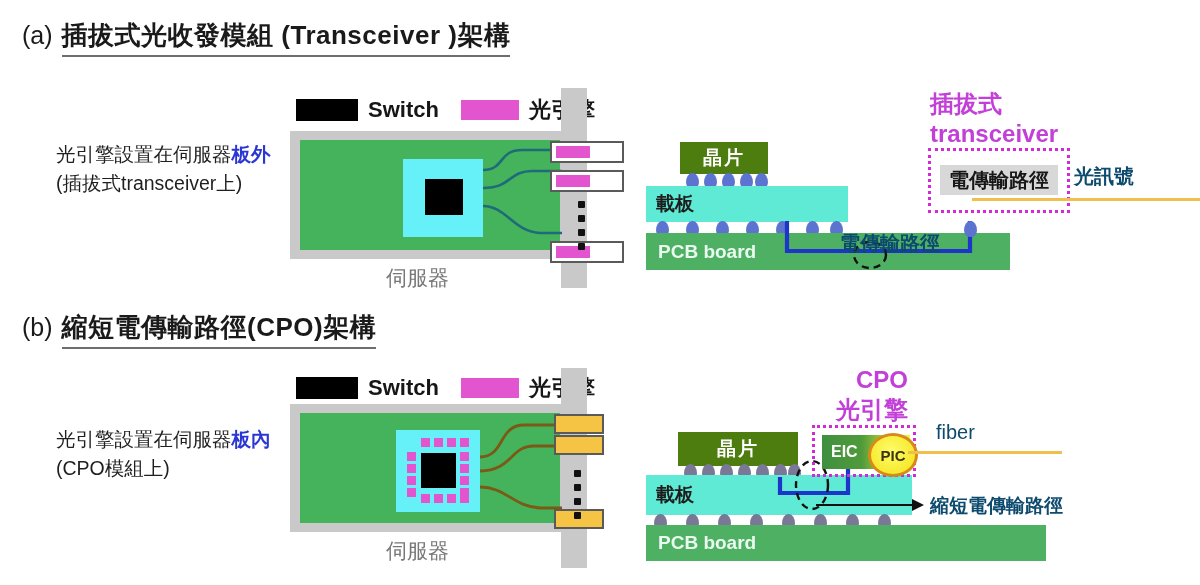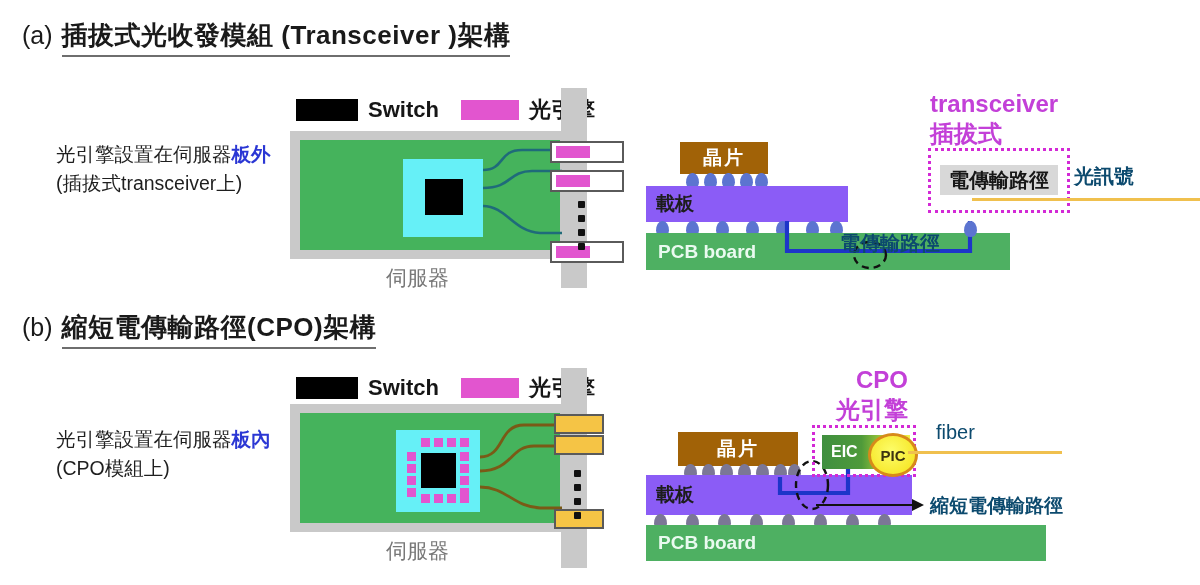--- a/index.html
+++ b/index.html
@@ -63,28 +63,28 @@
     background:#f5c445;border:2.5px solid #5a5a5a;box-sizing:border-box;
   }
 
   
   .pcb{background:#4eb062;}
   .pcb span{
     color:#eafaf0;font-size:19px;font-weight:600;
     position:absolute;left:12px;top:50%;transform:translateY(-50%);
     white-space:nowrap;
   }
-  .substrate{background:#8b5cf6;}
+  .substrate{background:#5eead4;}
   .substrate span{
     color:#1d1d1d;font-size:19px;font-weight:700;
     position:absolute;left:10px;top:50%;transform:translateY(-50%);
     white-space:nowrap;
   }
   .die{
-    background:#a16207;display:flex;align-items:center;justify-content:center;font-family:Liberation Serif, serif;
+    background:#4d7c0f;display:flex;align-items:center;justify-content:center;font-family:Liberation Serif, serif;
   }
   .die span{color:#ffffff;font-size:19px;font-weight:700;letter-spacing:2px;}
   .bump{position:absolute;width:13px;height:16px;border-radius:46% 46% 50% 50%/60% 60% 40% 40%;}
   .bump.blue{background:#5c74d0;}
   .bump.gray{background:#7b7796;}
 
   .oe-module{
     background:#d8d8d8;display:flex;align-items:center;justify-content:center;
   }
   .oe-module span{font-size:20px;font-weight:700;color:#171717;white-space:nowrap;}
@@ -162,22 +162,22 @@
   <div class="abs dots-col" style="left:578px;top:201px;">
     <i></i>
       <i></i>
       <i></i>
       <i></i>
   </div>
 
   <div class="abs" style="left:640px;top:85px;width:560px;height:185px;">
 
     <div class="abs magenta-note" style="left:290px;top:4px;">
+      <div>插拔式</div>
       <div>transceiver</div>
-      <div>插拔式</div>
     </div>
 
     <div class="abs die" style="left:40px;top:57px;width:88px;height:32px;">
       <span>晶片</span>
     </div>
 
     <div class="abs bump blue" style="left:46px;top:88px;"></div>
     <div class="abs bump blue" style="left:64px;top:88px;"></div>
     <div class="abs bump blue" style="left:82px;top:88px;"></div>
     <div class="abs bump blue" style="left:100px;top:88px;"></div>

